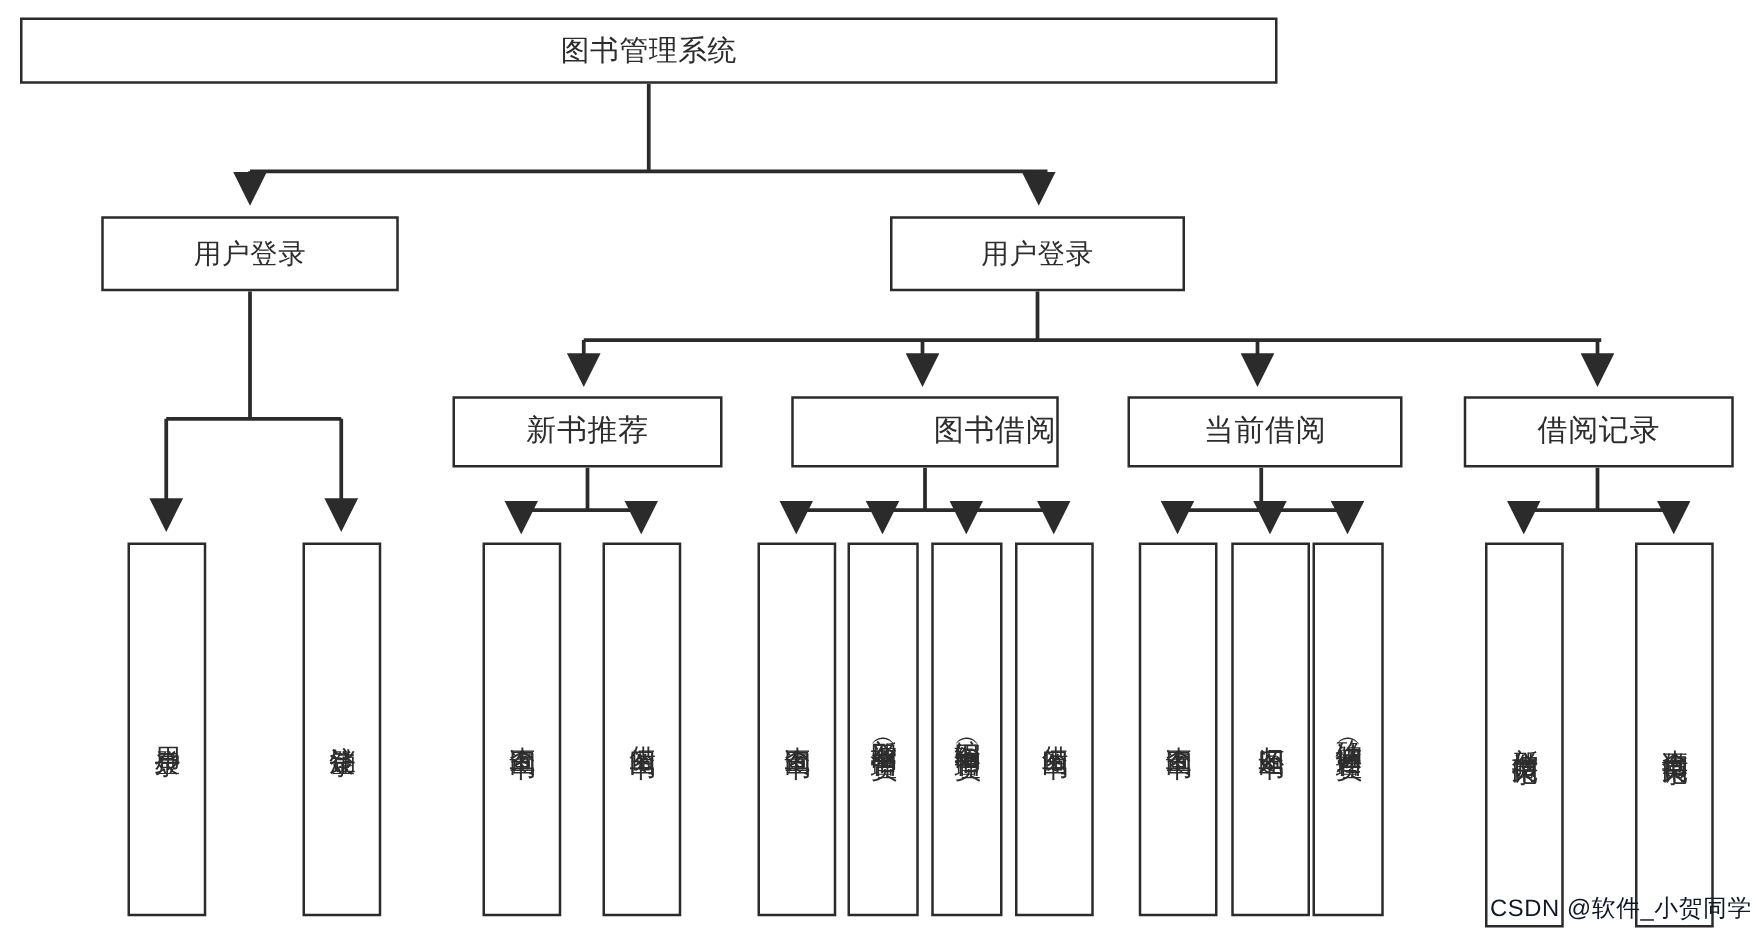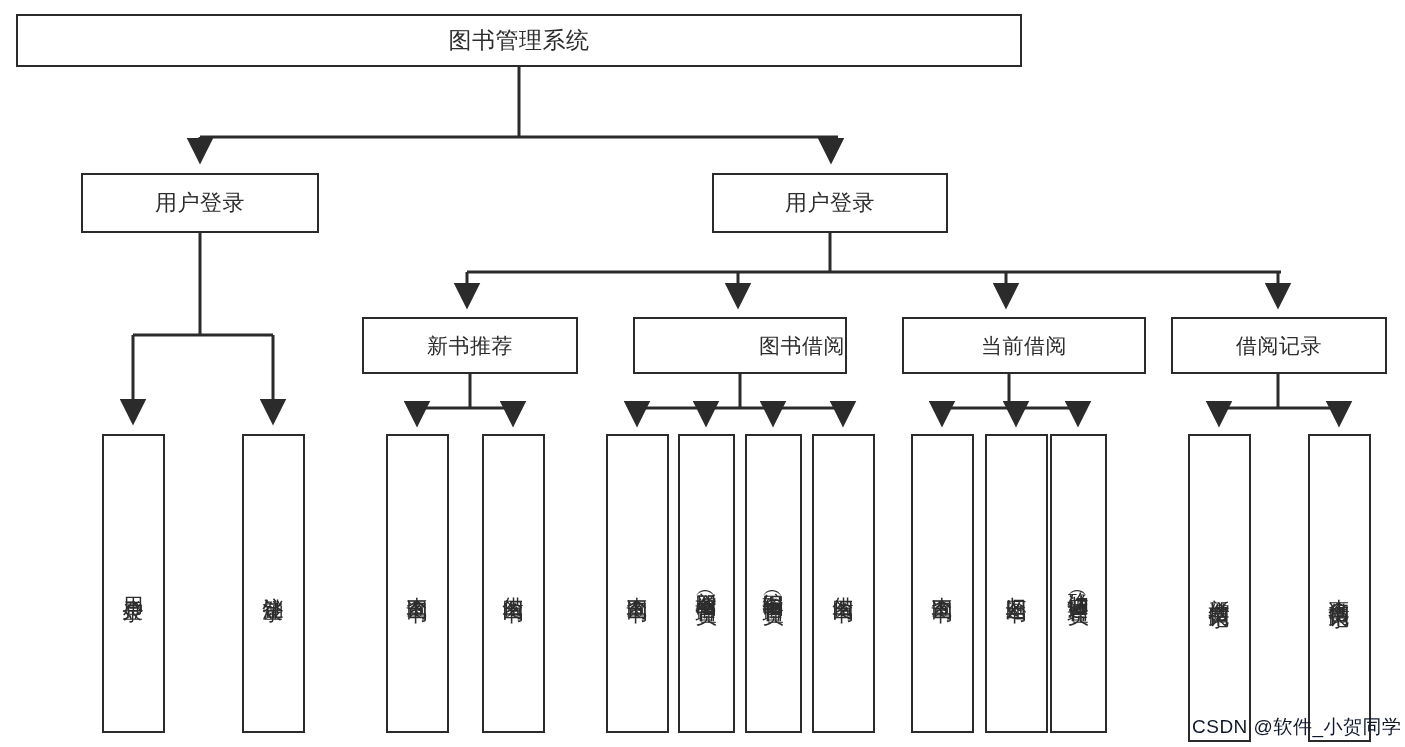--- a/index.html
+++ b/index.html
@@ -35,21 +35,21 @@
     justify-content: center;
     color: #2d2d2d;
   }
   .node .label {
     text-align: center;
     line-height: 1.12;
     letter-spacing: 0.5px;
   }
   .node.root .label { font-size: 23px; }
   .node.lvl2 .label { font-size: 22px; }
-  .node.lvl3 .label { font-size: 21px; }
+  .node.lvl3 .label { font-size: 24px; }
   .node.leaf {
     align-items: center;
     justify-content: center;
   }
   .node.leaf .label {
     writing-mode: vertical-rl;
     text-orientation: upright;
     font-size: 21px;
     letter-spacing: 2px;
     line-height: 1;
@@ -128,21 +128,21 @@
   <div class="node lvl2" style="left:712px; top:173px; width:236px; height:60px;">
     <span class="label">用户登录</span>
   </div>
 
   <div class="node lvl3" style="left:362px; top:317px; width:216px; height:57px;">
     <span class="label">新书推荐</span>
   </div>
   <div class="node lvl3" style="left:633px; top:317px; width:214px; height:57px;justify-content:flex-end;">
     <span class="label">图书借阅</span>
   </div>
-  <div class="node lvl3" style="left:902px; top:317px; width:244px; height:57px;">
+  <div class="node lvl3" style="left:902px; top:317px; width:220px; height:57px;">
     <span class="label">当前借阅</span>
   </div>
   <div class="node lvl3" style="left:1171px; top:317px; width:216px; height:57px;">
     <span class="label">借阅记录</span>
   </div>
 
   <div class="node leaf" style="left:102px; top:434px; width:63px; height:299px;">
     <span class="label">用户登录</span>
   </div>
   <div class="node leaf" style="left:242px; top:434px; width:63px; height:299px;">

